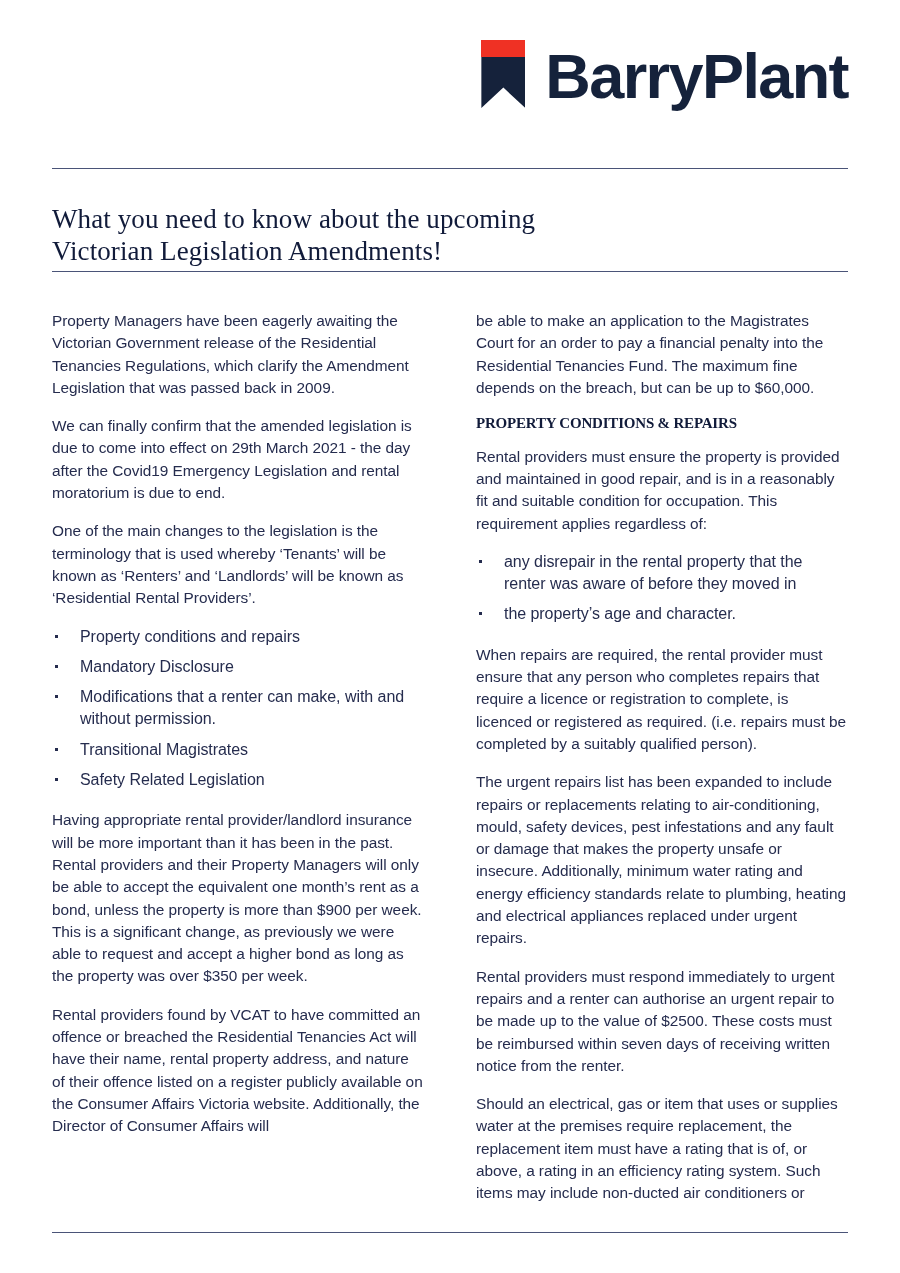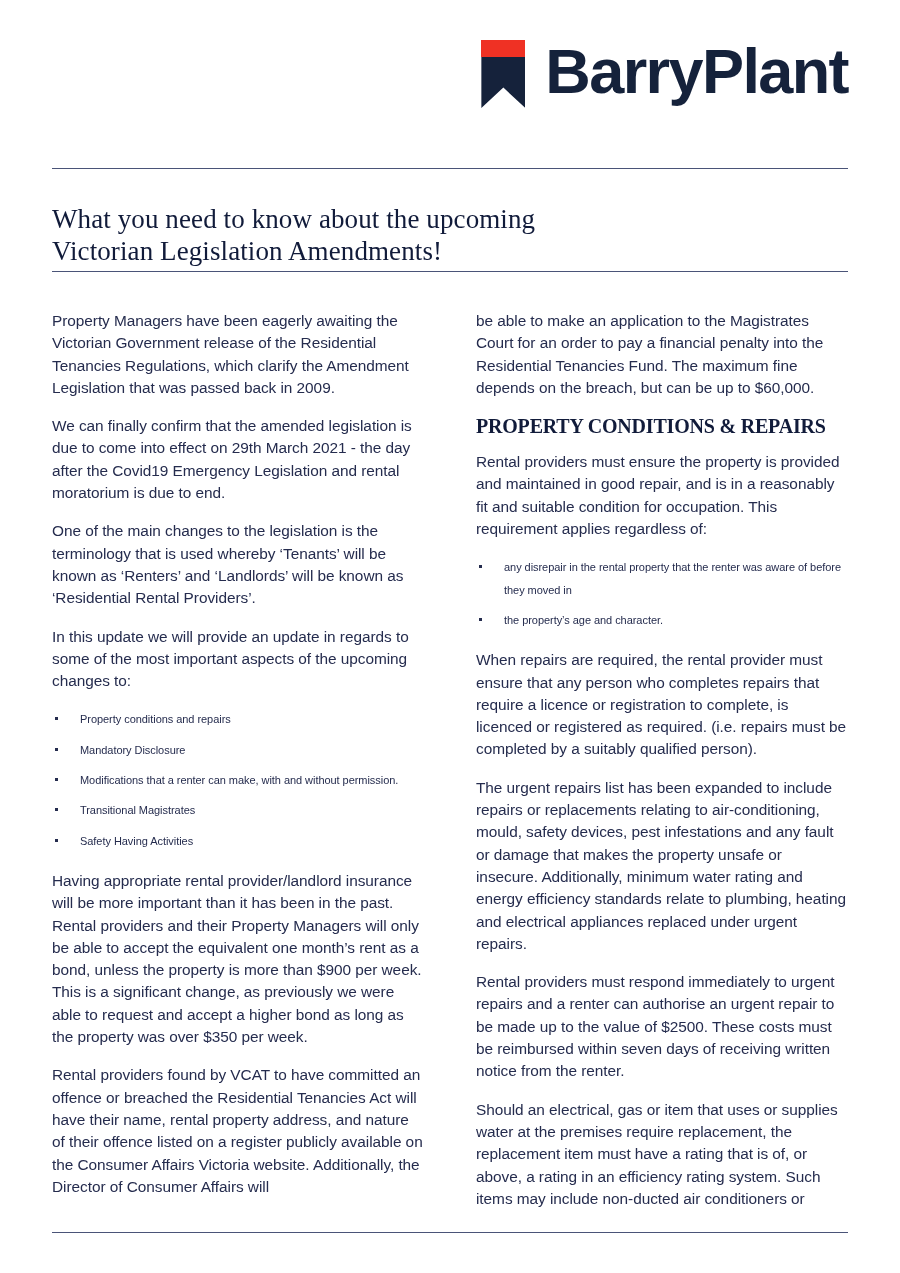--- a/index.html
+++ b/index.html
@@ -28,21 +28,21 @@
     top: 40px;
     left: 52px;
     right: 52px;
     height: 95px;
   }
   .logo {
     position: absolute;
     right: 0;
     top: 0;
     display: flex;
-    align-items: flex-start;
+    align-items: flex-end;
     gap: 20px;
     padding-left: 12px;
   }
   .logo-mark {
     width: 44px;
     height: 68px;
     position: relative;
     flex: none;
   }
   .logo-mark .ribbon {
@@ -117,37 +117,37 @@
     line-height: 22.3px;
     color: #252c4e;
     margin: 0 0 16px 0;
     letter-spacing: -0.05px;
   }
   .para:last-child { margin-bottom: 0; }
 
   .sec-head {
     font-family: "Liberation Serif", serif;
     font-weight: 700;
-    font-size: 20px;
+    font-size: 15px;
     line-height: 1.1;
     color: #111b3a;
     margin: 4px 0 14px 0;
     letter-spacing: -0.2px;
   }
 
   
   .blist {
     margin: 0 0 16px 0;
     padding: 0;
     list-style: none;
   }
   .blist li {
     position: relative;
     padding-left: 28px;
-    font-size: 11px;
+    font-size: 16px;
     line-height: 22.3px;
     color: #252c4e;
     margin-bottom: 8px;
     letter-spacing: -0.05px;
   }
   .blist li:last-child { margin-bottom: 0; }
   .blist li .bullet {
     position: absolute;
     left: 3px;
     top: 9px;
@@ -180,27 +180,26 @@
   </h1>
 
   <div class="rule rule-mid"></div>
 
   <div class="columns">
 
     <div class="col">
       <p class="para">Property Managers have been eagerly awaiting the Victorian Government release of the Residential Tenancies Regulations, which clarify the Amendment Legislation that was passed back in 2009.</p>
       <p class="para">We can finally confirm that the amended legislation is due to come into effect  on 29th March 2021 - the day after the Covid19 Emergency Legislation and rental moratorium is due to end.</p>
       <p class="para">One of the main changes to the legislation is the terminology that is used whereby ‘Tenants’ will be known as ‘Renters’ and ‘Landlords’ will be known as ‘Residential Rental Providers’.</p>
-      <p class="para">In this update we will provide an update in regards to some of the most important aspects of the upcoming changes to:</p>
       <ul class="blist gap-after">
         <li><span class="bullet"></span><span>Property conditions and repairs</span></li>
         <li><span class="bullet"></span><span>Mandatory Disclosure</span></li>
         <li><span class="bullet"></span><span>Modifications that a renter can make, with and without permission.</span></li>
         <li><span class="bullet"></span><span>Transitional Magistrates</span></li>
-        <li><span class="bullet"></span><span>Safety Having Activities</span></li>
+        <li><span class="bullet"></span><span>Safety Related Legislation</span></li>
       </ul>
       <p class="para">Having appropriate rental provider/landlord insurance will be more important than it has been in the past. Rental providers and their Property Managers will only be able to accept the equivalent one month’s rent as a bond, unless the property is more than $900 per week.  This is a significant change, as previously we were able to request and accept a higher bond as long as the property was over $350 per week.</p>
       <p class="para">Rental providers found by VCAT to have committed an offence or breached the Residential Tenancies Act will have their name, rental property address, and nature of their offence listed on a register publicly available on the Consumer Affairs Victoria website. Additionally, the Director of Consumer Affairs will</p>
     </div>
 
     <div class="col">
       <p class="para">be able to make an application to the Magistrates Court for an order to pay a financial penalty into the Residential Tenancies Fund. The maximum fine depends on the breach, but can be up to $60,000.</p>
       <h2 class="sec-head">PROPERTY CONDITIONS &amp; REPAIRS</h2>
       <p class="para">Rental providers must ensure the property is provided and maintained in good repair, and is in a reasonably fit and suitable condition for occupation. This requirement applies regardless of:</p>
       <ul class="blist gap-after">

